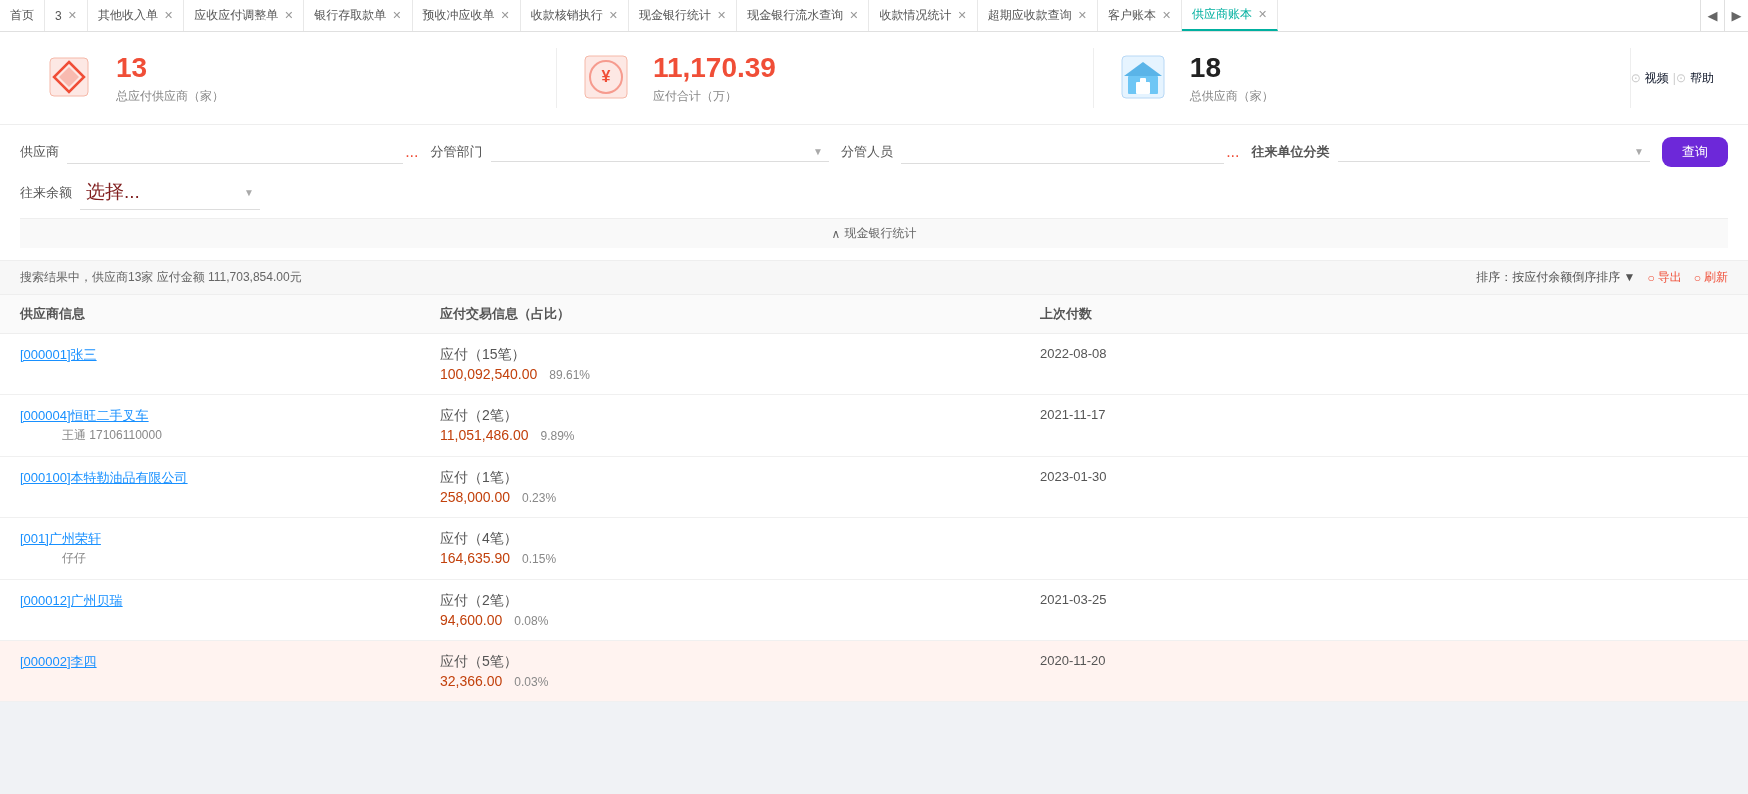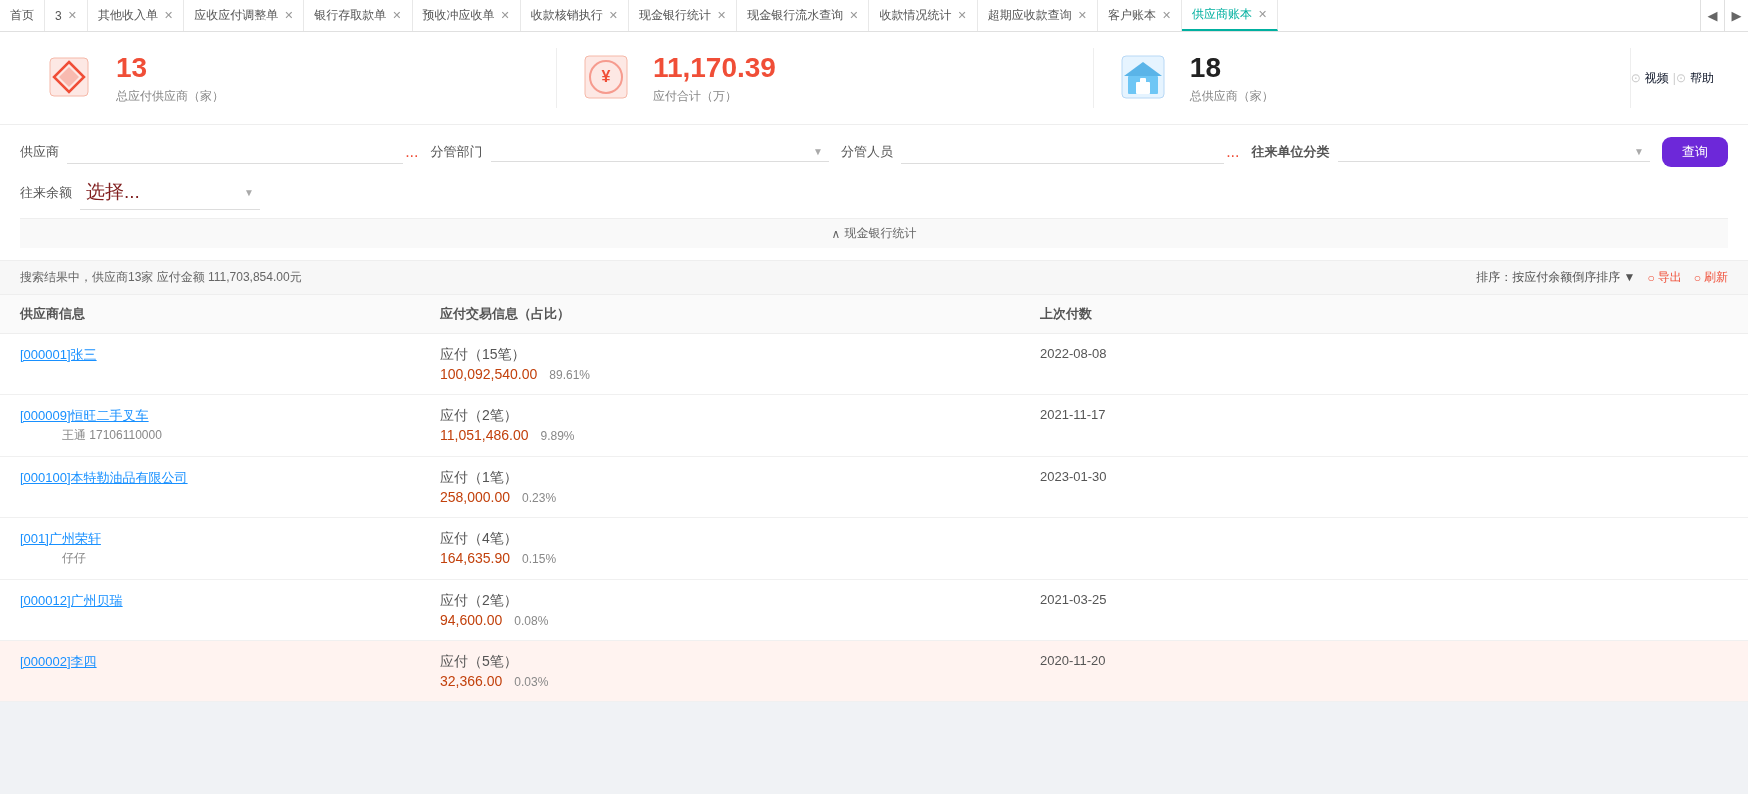--- a/index.html
+++ b/index.html
@@ -318,21 +318,21 @@
         <span class="transaction-amount">100,092,540.00</span>
         <span class="transaction-pct">89.61%</span>
       </div>
     </div>
     <div class="col-last-pay">
       <span class="last-pay-date">2022-08-08</span>
     </div>
   </div>
       <div class="table-row">
     <div class="col-supplier">
-      <div class="supplier-link">[000009]恒旺二手叉车</div>
+      <div class="supplier-link">[000004]恒旺二手叉车</div>
       <div class="supplier-sub">王通  17106110000</div>
     </div>
     <div class="col-transaction">
       <div class="transaction-label">应付（2笔）</div>
       <div class="transaction-row">
         <span class="transaction-amount">11,051,486.00</span>
         <span class="transaction-pct">9.89%</span>
       </div>
     </div>
     <div class="col-last-pay">

